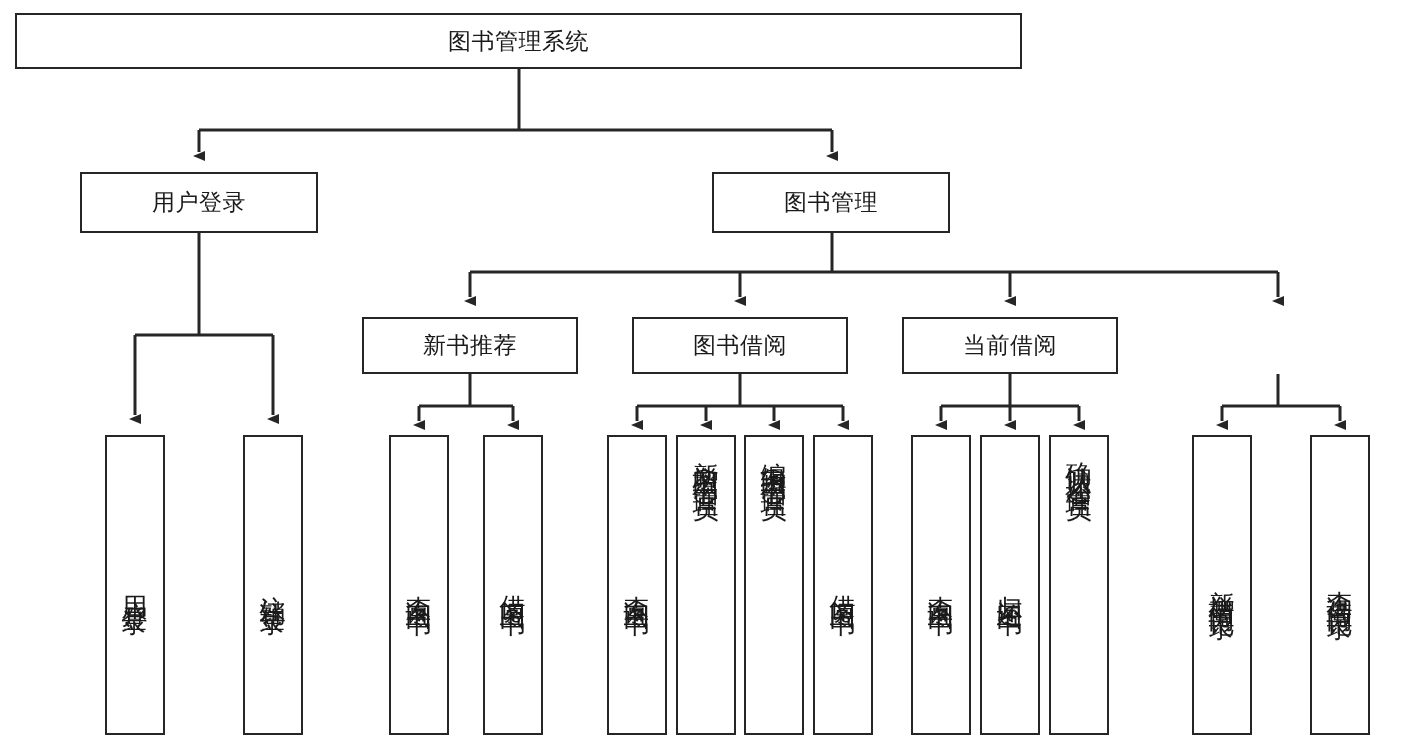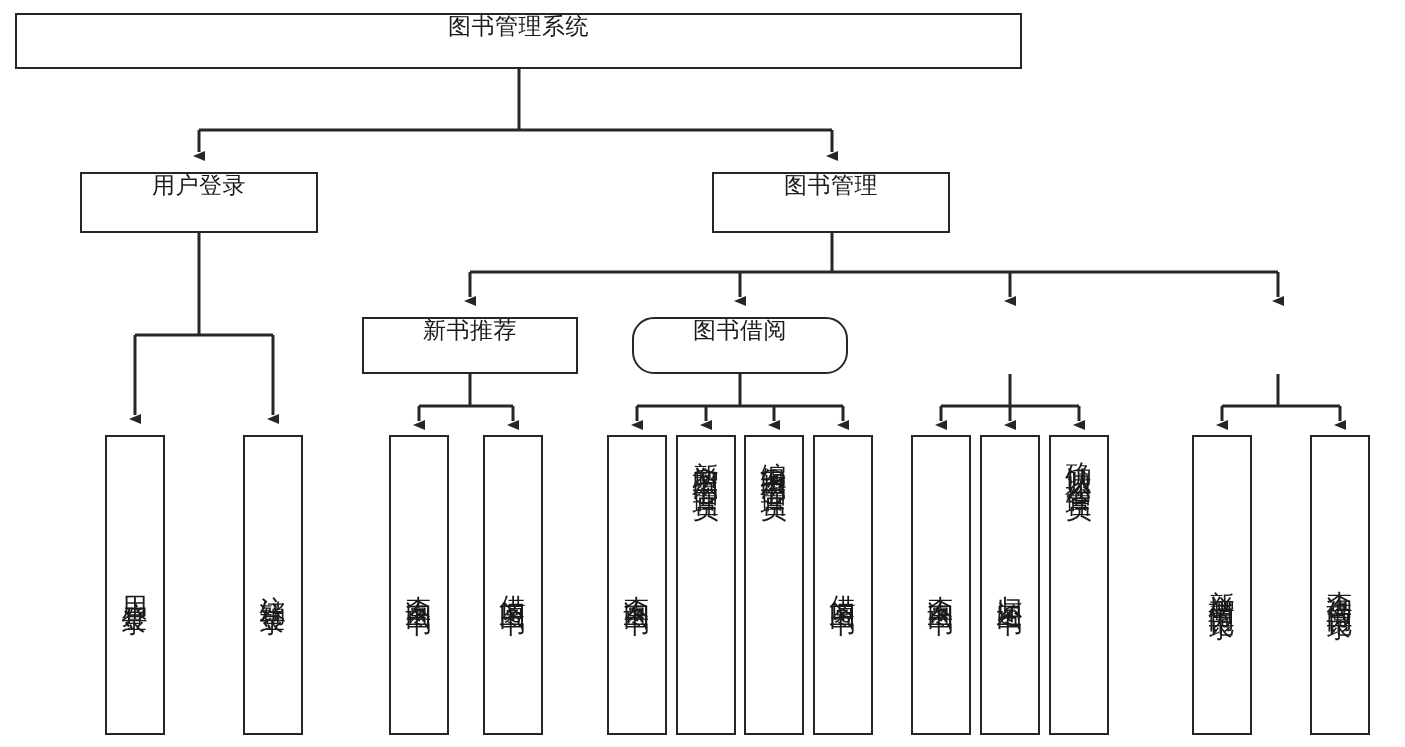--- a/index.html
+++ b/index.html
@@ -26,20 +26,21 @@
     width: 1405px;
     height: 747px;
     pointer-events: none;
   }
   .node {
     position: absolute;
     box-sizing: border-box;
     background: #ffffff;
     border: 2px solid #262626;
     display: flex;
+    align-items: center;
     justify-content: center;
     color: #1a1a1a;
   }
   .node-label {
     display: block;
     text-align: center;
     line-height: 1.0;
     white-space: nowrap;
   }
   
@@ -144,24 +145,27 @@
   </div>
 
   <div class="node horiz" style="left:362px; top:317px; width:216px; height:57px;">
     <span class="node-label">新书推荐</span>
   </div>
 
   <div class="node horiz" style="left:712px; top:172px; width:238px; height:61px;">
     <span class="node-label">图书管理</span>
   </div>
 
-  <div class="node horiz" style="left:632px; top:317px; width:216px; height:57px;border-radius:22px;">
+  <div class="node horiz" style="left:632px; top:317px; width:216px; height:57px;">
     <span class="node-label">图书借阅</span>
   </div>
 
+  <div class="node horiz" style="left:902px; top:317px; width:216px; height:57px;">
+    <span class="node-label">当前借阅</span>
+  </div>
 
 
   <div class="node vert centered" style="left:105px; top:435px; width:60px; height:300px;">
     <span class="node-label">用户登录</span>
   </div>
 
   <div class="node vert centered" style="left:243px; top:435px; width:60px; height:300px;">
     <span class="node-label">注销登录</span>
   </div>
 

